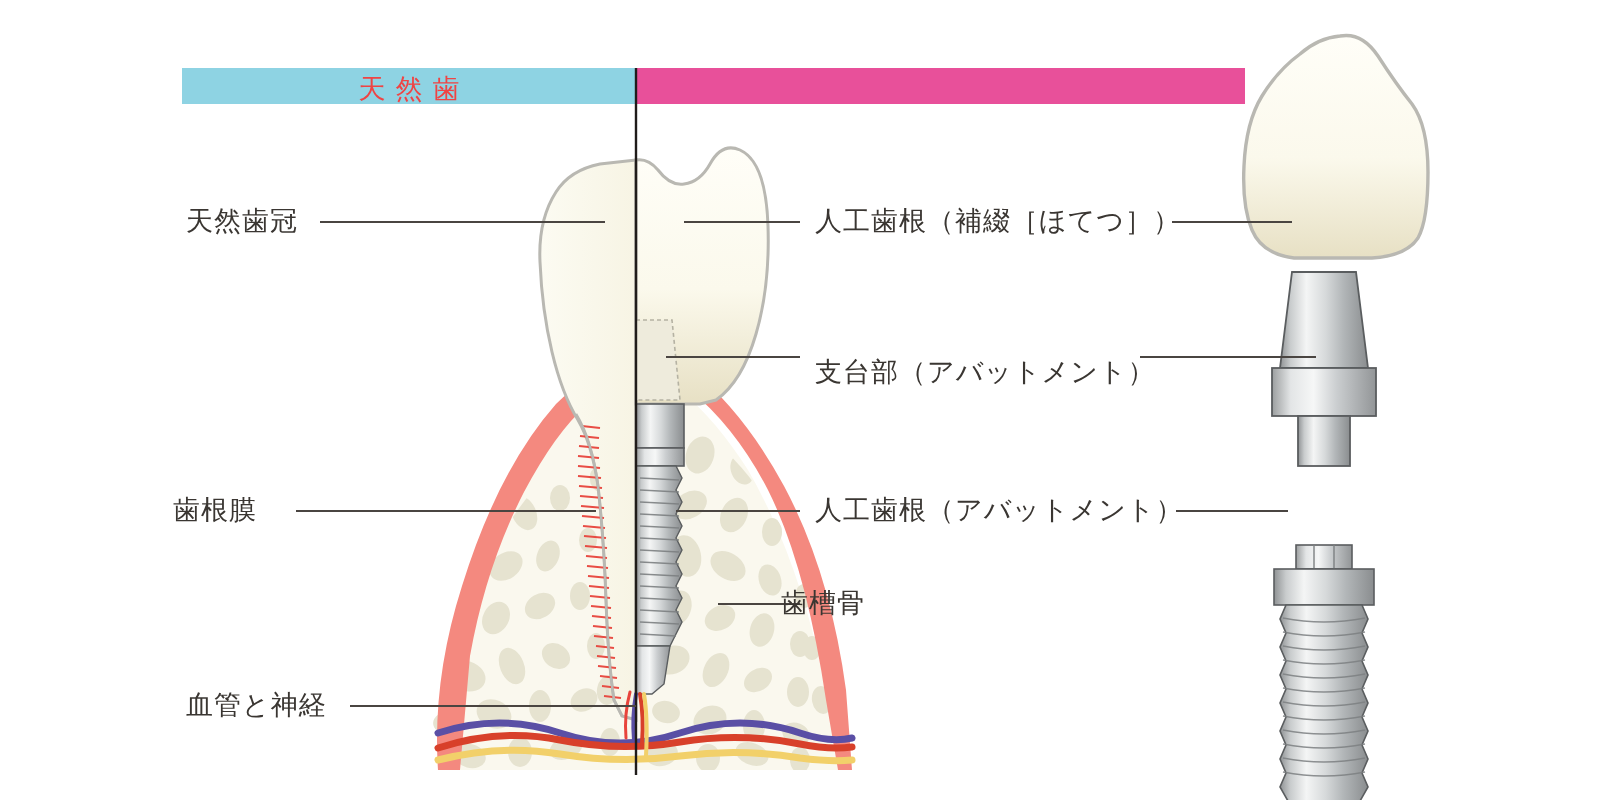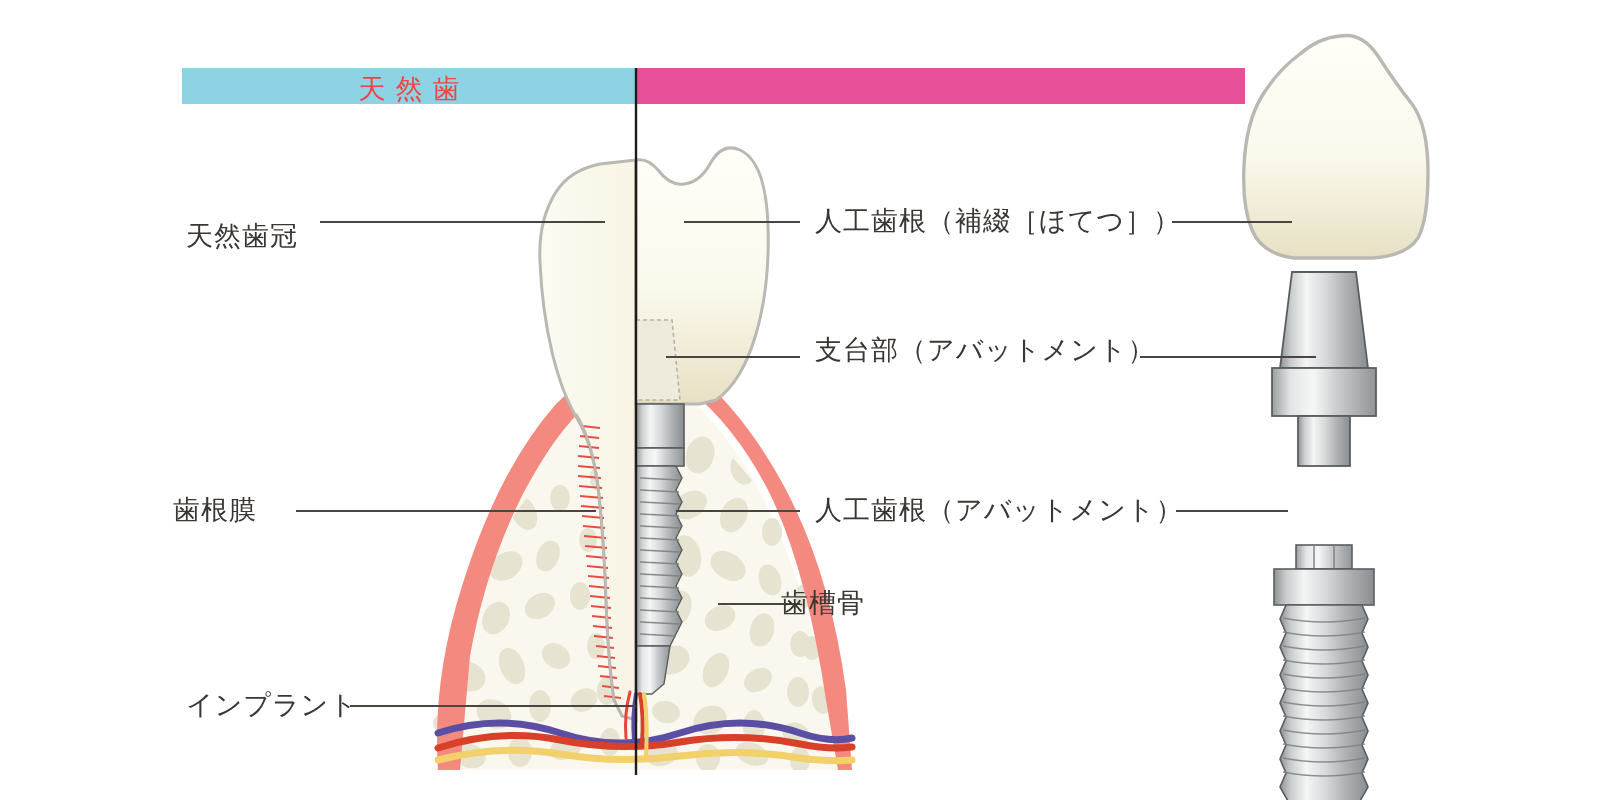--- a/index.html
+++ b/index.html
@@ -298,22 +298,22 @@
 
       <line x1="676" y1="511" x2="800" y2="511"></line>
       <line x1="1176" y1="511" x2="1288" y2="511"></line>
 
       <line x1="718" y1="604" x2="800" y2="604"></line>
     </g>
   </svg>
 
   <div class="hdr-label" style="left:182px;top:71px;width:454px;text-align:center;text-indent:10px;">天然歯</div>
 
-  <div class="lead-label" style="left:186px;top:218px;">天然歯冠</div>
+  <div class="lead-label" style="left:186px;top:203px;">天然歯冠</div>
   <div class="lead-label" style="left:173px;top:492px;">歯根膜</div>
-  <div class="lead-label" style="left:186px;top:687px;">インプラント</div>
+  <div class="lead-label" style="left:186px;top:687px;">血管と神経</div>
 
   <div class="lead-label" style="left:815px;top:203px;">人工歯根（補綴［ほてつ］）</div>
-  <div class="lead-label" style="left:815px;top:332px;">支台部（アバットメント）</div>
+  <div class="lead-label" style="left:815px;top:354px;">支台部（アバットメント）</div>
   <div class="lead-label" style="left:815px;top:492px;">人工歯根（アバットメント）</div>
   <div class="lead-label" style="left:781px;top:585px;">歯槽骨</div>
 
 </div>
 
 </body></html>

